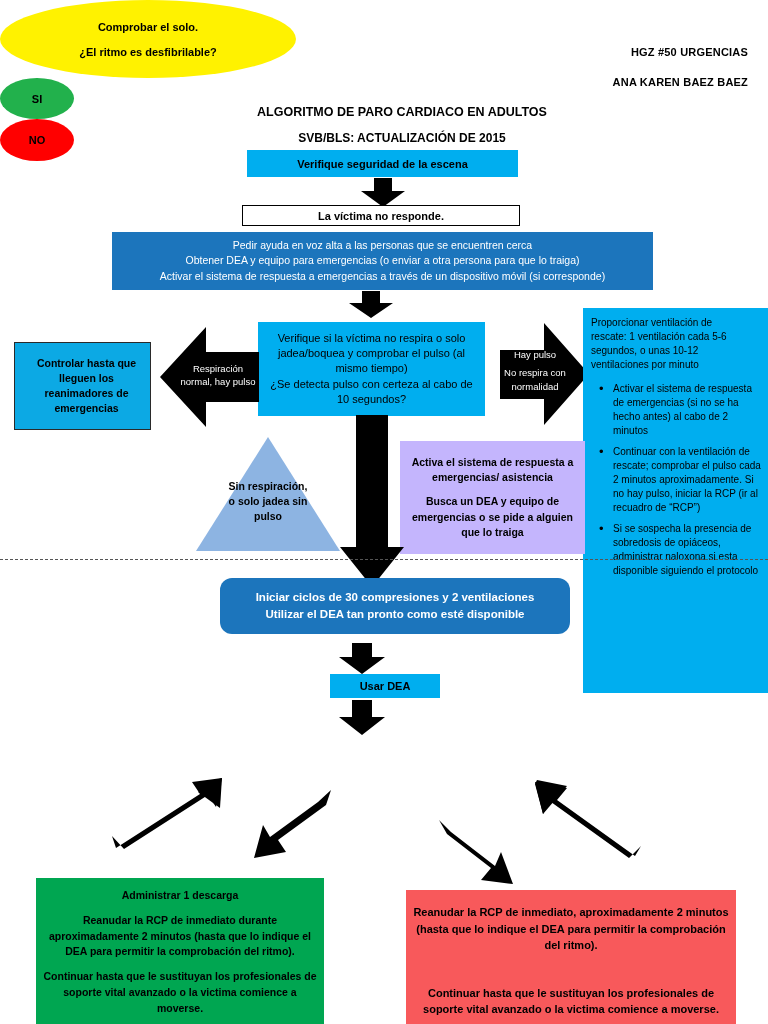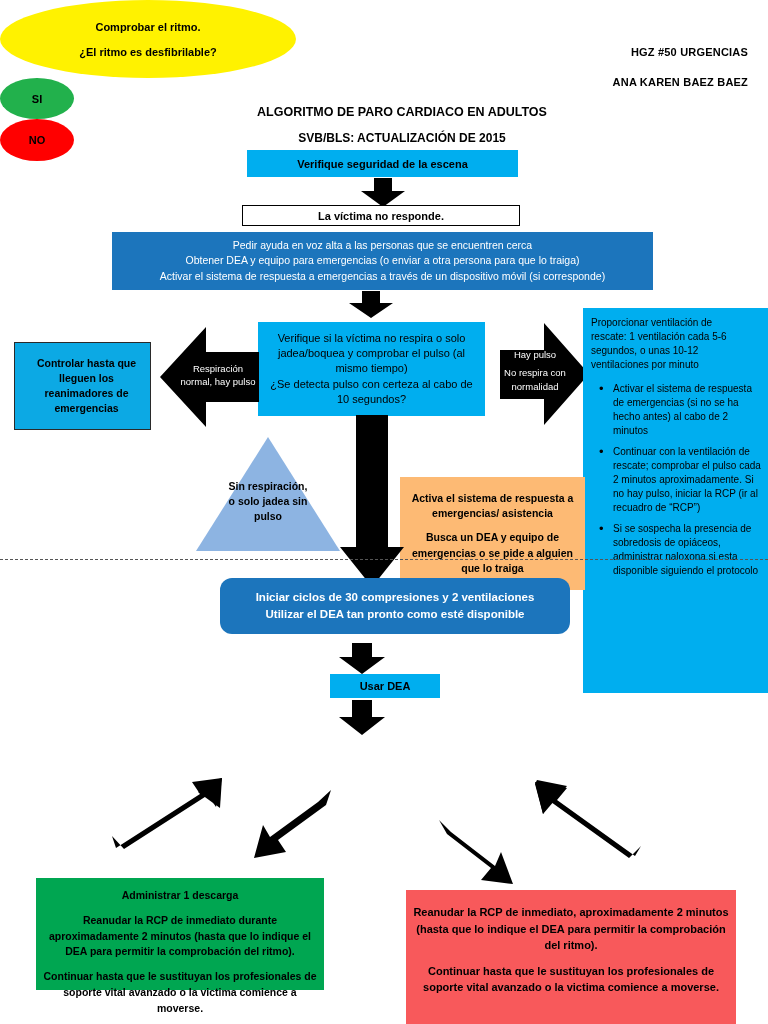--- a/index.html
+++ b/index.html
@@ -90,26 +90,25 @@
   .box-cyan-left {
     background: #0CA9E4;
     border: 1px solid #2a2a2a;
     color: #000;
     font-weight: bold;
     font-size: 10.5px;
     line-height: 1.45;
     padding-left: 8px;
   }
   .box-gray {
-    background: #fdba74;
+    background: #c4b5fd;
     color: #000;
     font-weight: bold;
     font-size: 10.5px;
     line-height: 1.45;
-    margin-top: 36px;
   }
   .box-green {
     background: #00A651;
     color: #000;
     font-weight: bold;
     font-size: 10.5px;
     line-height: 1.5;
   }
   .box-red {
     background: #F8595B;
@@ -331,21 +330,21 @@
     <p>Usar DEA</p>
   </div>
 
   <div class="arrow" style="left:338px; top:700px;">
     <svg width="48" height="36" viewBox="0 0 48 36">
       <polygon points="14,0 34,0 34,17 47,17 24,35 1,17 14,17" fill="#000"></polygon>
     </svg>
   </div>
 
   <div class="ellipse el-yellow" style="left:227px; top:736px; width:296px; height:78px;">
-    <p>Comprobar el ritmo.</p>
+    <p>Comprobar el solo.</p>
     <p>¿El ritmo es desfibrilable?</p>
   </div>
 
   <div class="arrow" style="left:112px; top:778px;">
     <svg width="112" height="72" viewBox="0 0 112 72">
       <polygon points="0,58 12,71 96,17 104,29 110,0 80,4 88,16 4,70" fill="#000"></polygon>
       <polygon points="104,2 110,0 108,30 86,14" fill="#000"></polygon>
     </svg>
   </div>
 
@@ -369,24 +368,24 @@
     <svg width="110" height="80" viewBox="0 0 110 80">
       <polygon points="108,66 96,78 18,22 10,34 2,2 34,8 24,20 102,76" fill="#000"></polygon>
       <polygon points="4,0 34,6 10,34 2,4" fill="#000"></polygon>
     </svg>
   </div>
 
   <div class="ellipse el-red" style="left:505px; top:832px; width:74px; height:42px;">
     <span>NO</span>
   </div>
 
-  <div class="abs box box-green" style="left:36px; top:878px; width:288px; height:112px; justify-content:flex-start; padding-top:10px;">
+  <div class="abs box box-green" style="left:36px; top:878px; width:288px; height:146px; justify-content:flex-start; padding-top:10px;">
     <p>Administrar 1 descarga</p>
     <p>Reanudar la RCP de inmediato durante aproximadamente 2 minutos (hasta que lo indique el DEA para permitir la comprobación del ritmo).</p>
     <p>Continuar hasta que le sustituyan los profesionales de soporte vital avanzado o la victima comience a moverse.</p>
   </div>
 
-  <div class="abs box box-red" style="left:406px; top:890px; width:330px; height:134px; justify-content:flex-start; padding-top:14px;">
+  <div class="abs box box-red" style="left:406px; top:890px; width:330px; height:134px; justify-content:flex-start; padding-top:14px;gap:22px;">
     <p>Reanudar la RCP de inmediato, aproximadamente 2 minutos (hasta que lo indique el DEA para permitir la comprobación del ritmo).</p>
     <p>Continuar hasta que le sustituyan los profesionales de soporte vital avanzado o la victima comience a moverse.</p>
   </div>
 
 </div>
 
 </body></html>

